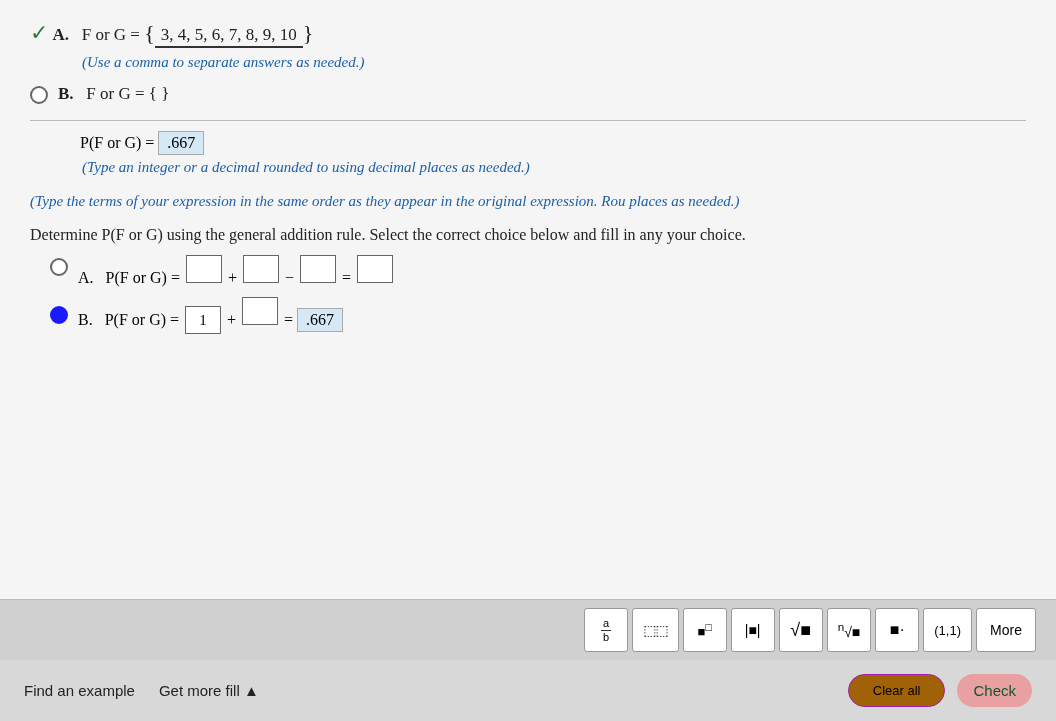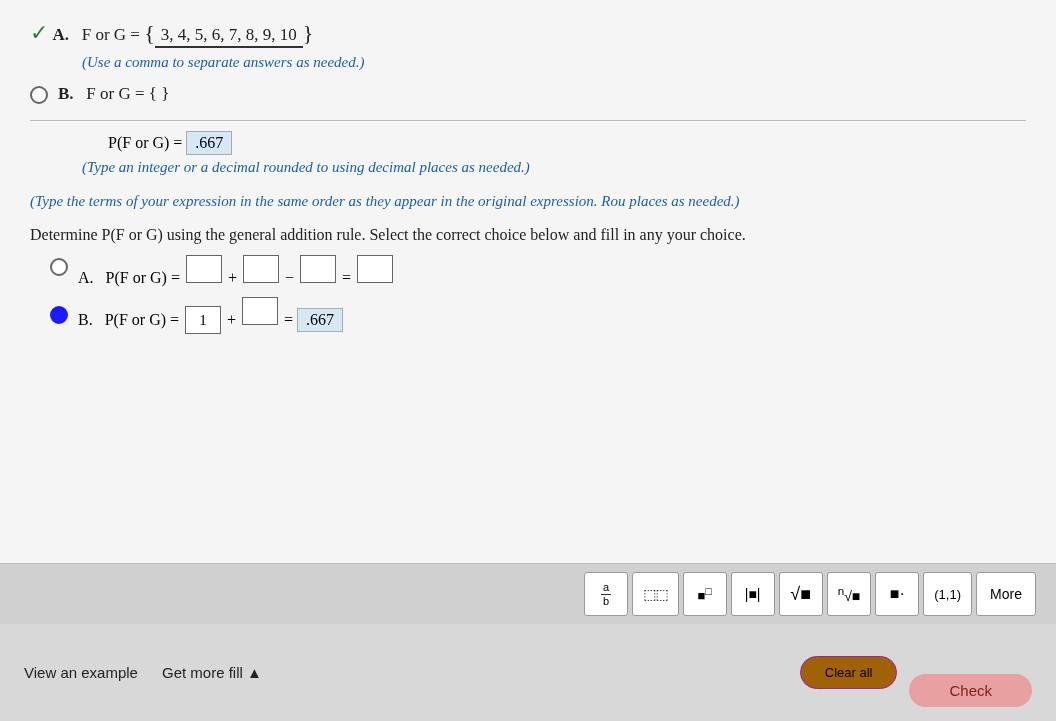--- a/index.html
+++ b/index.html
@@ -52,21 +52,21 @@
       margin-left: 52px;
       margin-bottom: 12px;
     }
     .section-text {
       font-size: 16px;
       color: #222;
       margin-bottom: 8px;
       line-height: 1.5;
     }
     .p-value-row {
-      margin-left: 78px;
+      margin-left: 50px;
       margin-bottom: 4px;
       font-size: 16px;
     }
     .highlighted-box {
       background: #d4e8f5;
       border: 1px solid #aaa;
       padding: 2px 8px;
       display: inline-block;
       font-size: 16px;
     }
@@ -172,26 +172,25 @@
       border-radius: 20px;
       padding: 8px 24px;
       font-size: 13px;
       font-family: Arial, sans-serif;
       cursor: pointer;
     }
     .check-btn {
       background: #e8a0a0;
       border: none;
       border-radius: 20px;
-      padding: 8px 40px;
+      padding: 8px 16px;
       font-size: 15px;
       font-family: Arial, sans-serif;
       cursor: pointer;
-      color: #7f1d1d;
-      margin-top: 36px;
+      color: #14532d;
     }
     .math-frac {
       display: inline-flex;
       flex-direction: column;
       align-items: center;
       font-size: 11px;
       line-height: 1.1;
       vertical-align: middle;
     }
     .math-frac .num { border-bottom: 1px solid #333; padding: 0 2px; }
@@ -317,20 +316,20 @@
   <button class="math-btn">
     <span style="font-size:13px;">(1,1)</span>
   </button>
   <button class="math-btn more-btn">
     <span>More</span>
   </button>
 </div>
 
 <div class="bottom-bar">
   <div class="bottom-left">
-    <a class="link-text">View an example</a>
+    <a class="link-text">Find an example</a>
     <a class="link-text">Get more fill ▲</a>
   </div>
   <div class="bottom-right">
     <button class="clear-all-btn">Clear all</button>
     <button class="check-btn">Check</button>
   </div>
 </div>
 
 </body></html>

